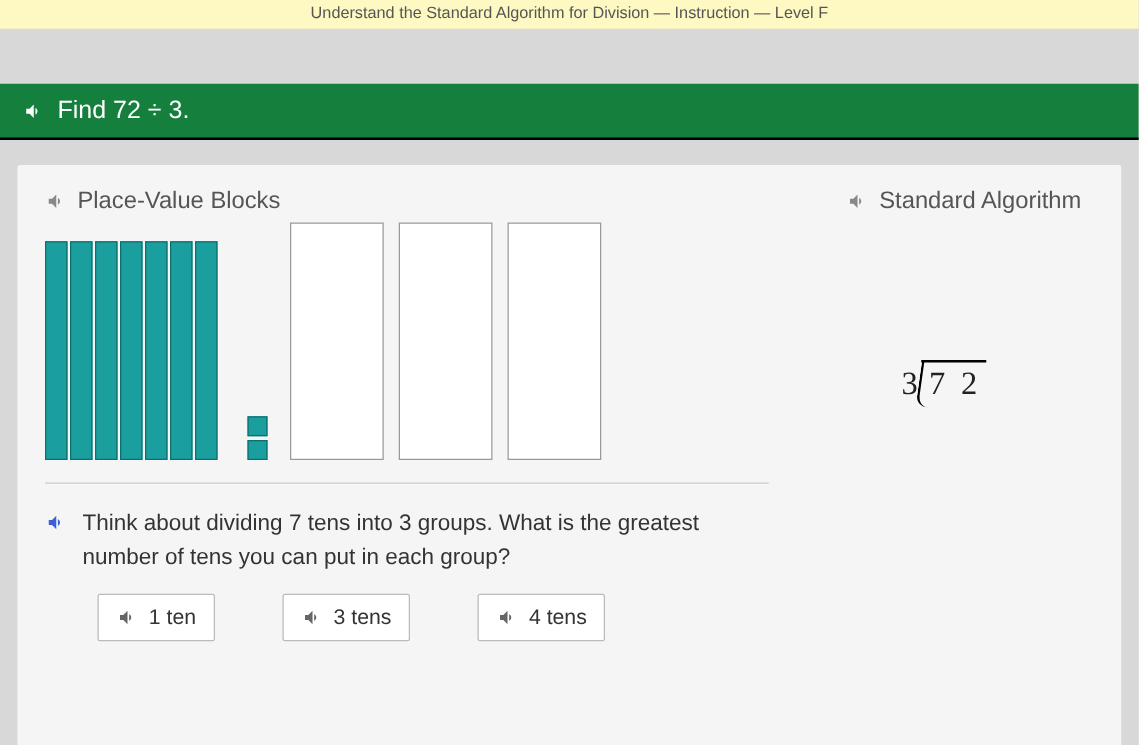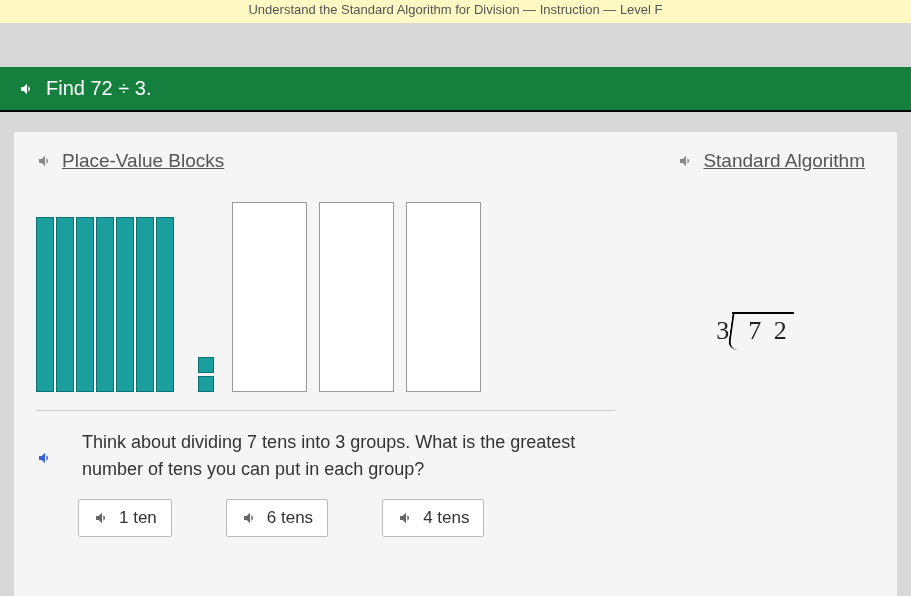--- a/index.html
+++ b/index.html
@@ -49,22 +49,21 @@
       gap: 20px;
     }
     .left-col { flex: 1; }
     .right-col { width: 240px; text-align: center; }
     .section-header {
       display: flex;
       align-items: center;
       gap: 8px;
       font-size: 19px;
       color: #555;
-      margin-bottom: 30px;
-      text-decoration: underline;
+      margin-bottom: 6px;
     }
     .section-header.right { justify-content: flex-end; padding-right: 10px; }
     .blocks-area {
       display: flex;
       align-items: flex-end;
       gap: 18px;
       margin-bottom: 18px;
       padding-bottom: 18px;
       border-bottom: 1px solid #ccc;
       min-height: 200px;
@@ -102,39 +101,39 @@
       font-family: 'Times New Roman', serif;
       font-size: 26px;
       color: #222;
       margin-top: 110px;
       display: inline-block;
       letter-spacing: 3px;
     }
     .division-bracket {
       border-top: 2px solid #000;
       border-left: none;
-      padding: 2px 4px 0 16px;
+      padding: 2px 4px 0 6px;
       position: relative;
       display: inline-block;
     }
     .division-bracket::before {
       content: "";
       position: absolute;
       left: -2px;
       top: -2px;
       bottom: -4px;
       width: 10px;
       border-left: 2px solid #000;
       border-bottom-left-radius: 10px;
       transform: skewX(-8deg);
     }
     .question {
       display: flex;
-      align-items: center;
-      gap: 28px;
+      align-items: flex-start;
+      gap: 12px;
       font-size: 18px;
       color: #333;
       margin-bottom: 16px;
       line-height: 1.5;
     }
     .question .speaker-icon { margin-top: 4px; }
     .answers {
       display: flex;
       gap: 12px;
       flex-wrap: wrap;
@@ -221,21 +220,21 @@
               </svg>
             </span>
             <span>1 ten</span>
           </button>
           <button class="answer-btn">
             <span class="speaker-icon">
               <svg viewBox="0 0 24 24">
                 <path fill="#666" d="M3 9v6h4l5 5V4L7 9H3zm13.5 3c0-1.8-1-3.3-2.5-4v8c1.5-.7 2.5-2.2 2.5-4z"></path>
               </svg>
             </span>
-            <span>6 tens</span>
+            <span>3 tens</span>
           </button>
           <button class="answer-btn">
             <span class="speaker-icon">
               <svg viewBox="0 0 24 24">
                 <path fill="#666" d="M3 9v6h4l5 5V4L7 9H3zm13.5 3c0-1.8-1-3.3-2.5-4v8c1.5-.7 2.5-2.2 2.5-4z"></path>
               </svg>
             </span>
             <span>4 tens</span>
           </button>
         </div>

